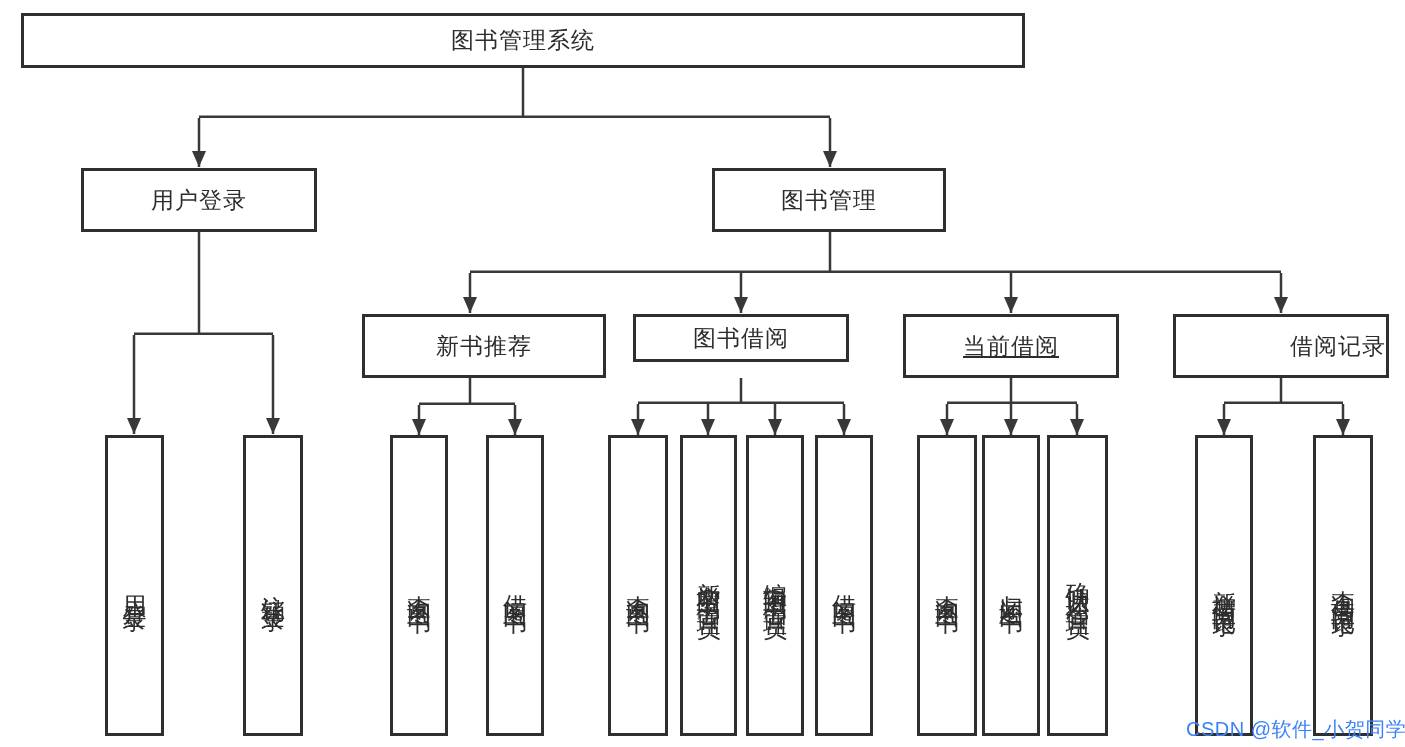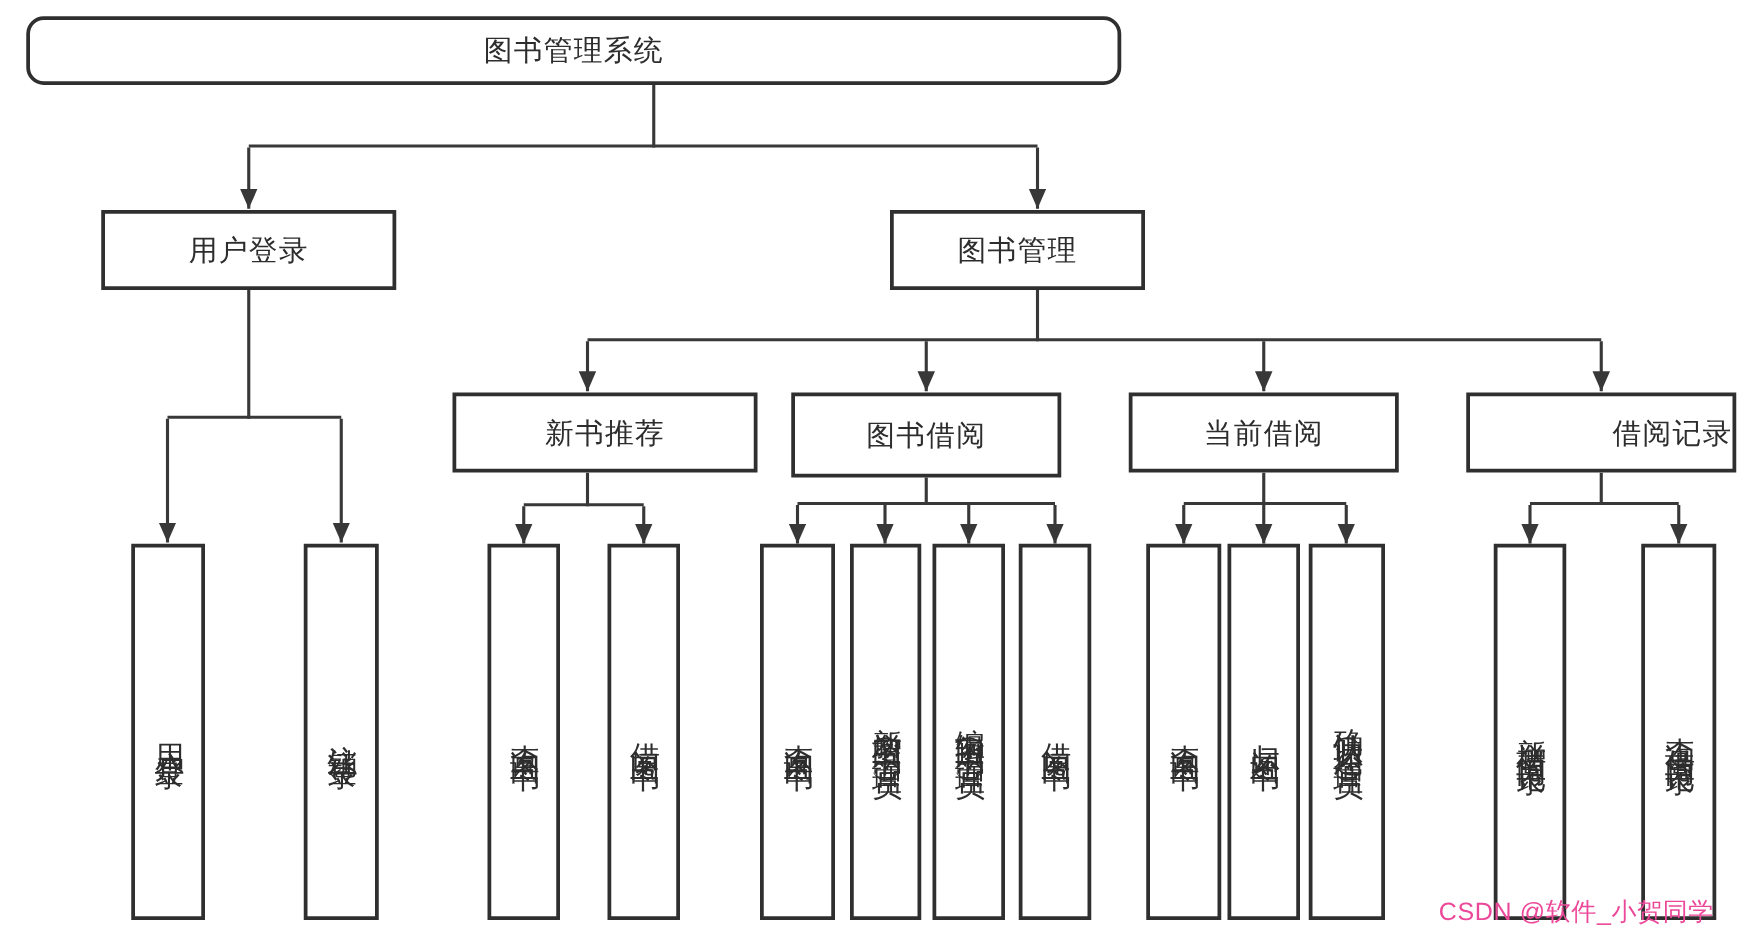--- a/index.html
+++ b/index.html
@@ -46,24 +46,24 @@
   .vlabel {
     writing-mode: vertical-rl;
     text-orientation: mixed;
     font-size: 24px;
     letter-spacing: 5px;
     line-height: 1;
     white-space: nowrap;
   }
   .watermark {
     position: absolute;
-    left: 1151px;
+    left: 1186px;
     top: 716px;
     font-size: 20px;
-    color: #ec4899;
+    color: #3b82f6;
     letter-spacing: 0.5px;
     white-space: nowrap;
     z-index: 5;
   }
 </style>
 </head>
 <body>
 
 <div class="canvas">
 
@@ -122,49 +122,49 @@
     </g>
 
     <g>
       <line x1="1281" y1="378" x2="1281" y2="404"></line>
       <line x1="1224" y1="402.75" x2="1343" y2="402.75"></line>
       <line x1="1224" y1="404" x2="1224" y2="435" marker-end="url(#arrowhead)"></line>
       <line x1="1343" y1="404" x2="1343" y2="435" marker-end="url(#arrowhead)"></line>
     </g>
   </svg>
 
-  <div class="box" style="left:21px; top:13px; width:876px; height:55px;border-radius:14px;">
+  <div class="box" style="left:21px; top:13px; width:1004px; height:55px;">
     <span class="hlabel">图书管理系统</span>
   </div>
 
   <div class="box" style="left:81px; top:168px; width:236px; height:64px;">
     <span class="hlabel">用户登录</span>
   </div>
 
-  <div class="box" style="left:712px; top:168px; width:204px; height:64px;">
+  <div class="box" style="left:712px; top:168px; width:234px; height:64px;">
     <span class="hlabel">图书管理</span>
   </div>
 
   <div class="box" style="left:105px; top:435px; width:59px; height:301px;">
     <span class="vlabel">用户登录</span>
   </div>
 
   <div class="box" style="left:243px; top:435px; width:60px; height:301px;">
     <span class="vlabel">注销登录</span>
   </div>
 
   <div class="box" style="left:362px; top:314px; width:244px; height:64px;">
     <span class="hlabel">新书推荐</span>
   </div>
 
-  <div class="box" style="left:633px; top:314px; width:216px; height:68px;align-items:center;">
+  <div class="box" style="left:633px; top:314px; width:216px; height:48px;align-items:center;">
     <span class="hlabel">图书借阅</span>
   </div>
 
-  <div class="box" style="left:903px; top:314px; width:216px; height:64px;">
+  <div class="box" style="left:903px; top:314px; width:216px; height:64px;text-decoration:underline;">
     <span class="hlabel">当前借阅</span>
   </div>
 
   <div class="box" style="left:1173px; top:314px; width:216px; height:64px;justify-content:flex-end;">
     <span class="hlabel">借阅记录</span>
   </div>
 
   <div class="box" style="left:390px; top:435px; width:58px; height:301px;">
     <span class="vlabel">查询图书</span>
   </div>

